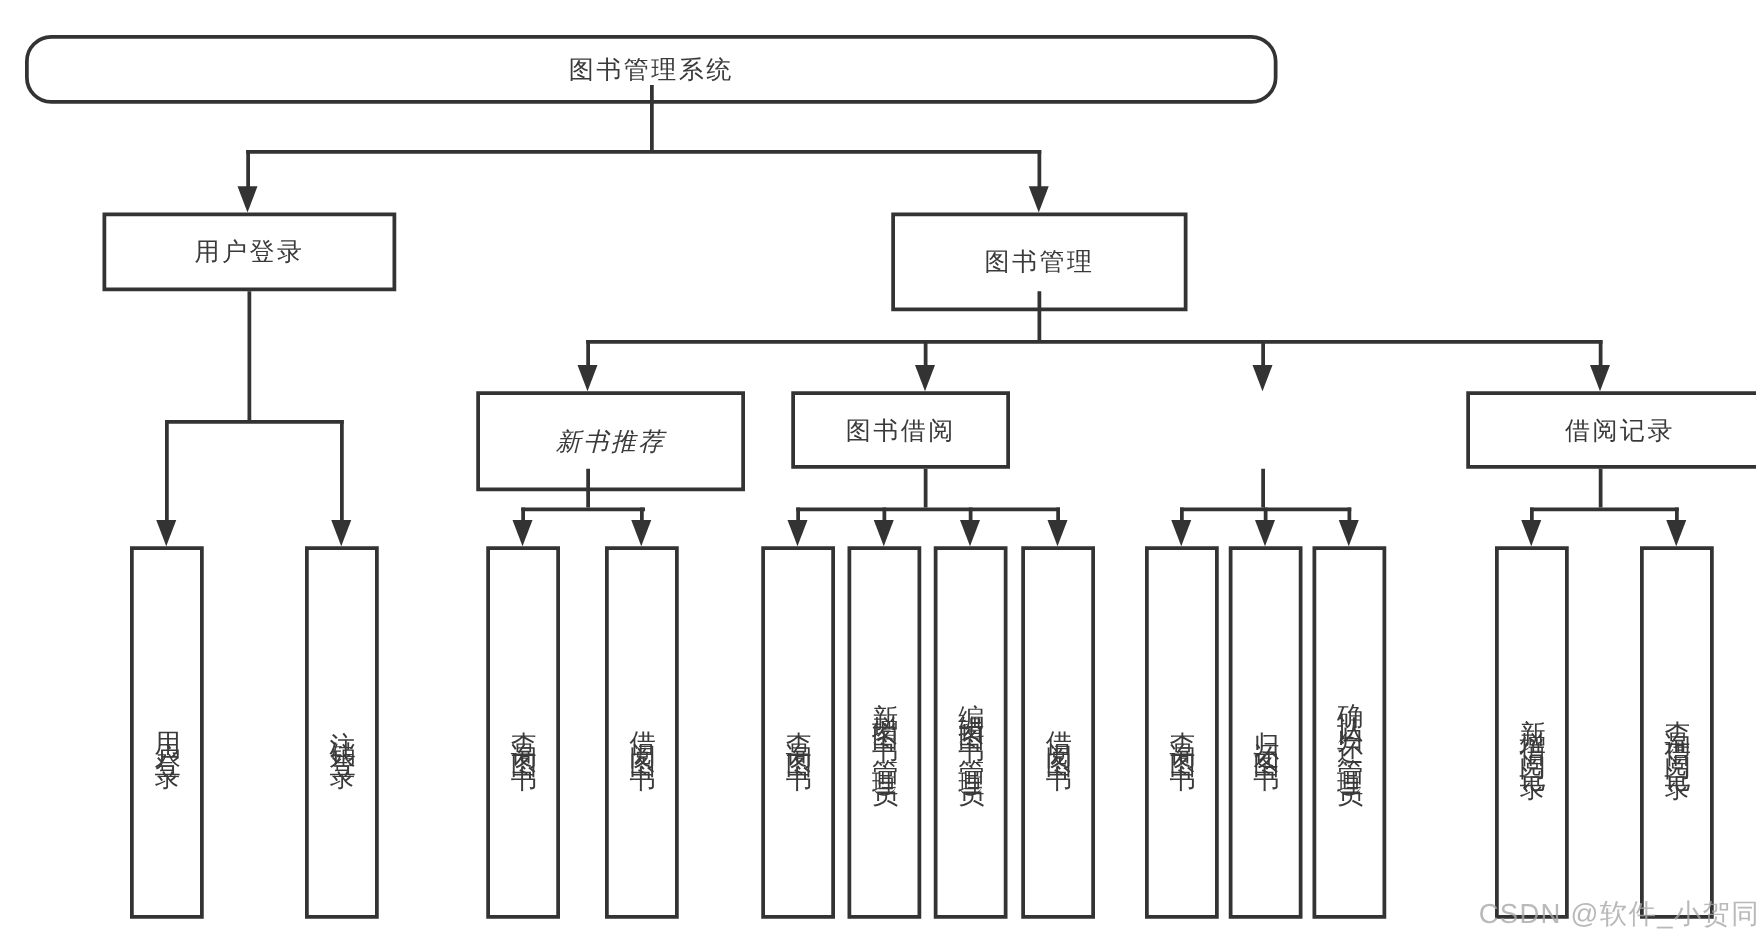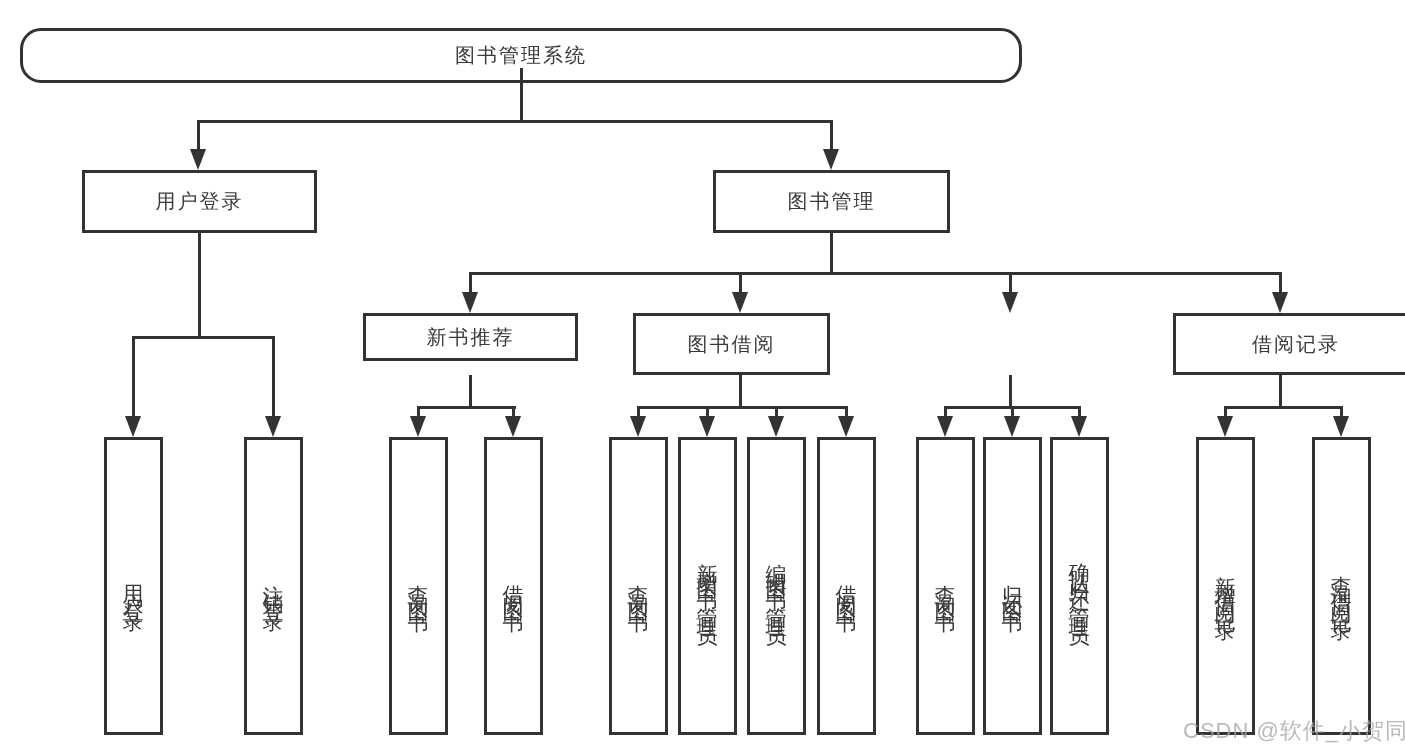--- a/index.html
+++ b/index.html
@@ -73,21 +73,21 @@
   <div class="vl" style="left:520px;top:68px;height:52px;"></div>
   <div class="hl" style="left:197px;top:120px;width:636px;"></div>
   <div class="vl" style="left:197px;top:120px;height:36px;"></div>
   <div class="ar" style="left:190px;top:149px;"></div>
   <div class="vl" style="left:830px;top:120px;height:36px;"></div>
   <div class="ar" style="left:823px;top:149px;"></div>
 
   <div class="node hnode" style="left:82px;top:170px;width:235px;height:63px;">
     <span>用户登录</span>
   </div>
-  <div class="node hnode" style="left:713px;top:170px;width:237px;height:63px;">
+  <div class="node hnode" style="left:713px;top:170px;width:237px;height:79px;">
     <span>图书管理</span>
   </div>
 
   <div class="vl" style="left:198px;top:233px;height:103px;"></div>
   <div class="hl" style="left:132px;top:336px;width:143px;"></div>
   <div class="vl" style="left:132px;top:336px;height:87px;"></div>
   <div class="ar" style="left:125px;top:416px;"></div>
   <div class="vl" style="left:272px;top:336px;height:87px;"></div>
   <div class="ar" style="left:265px;top:416px;"></div>
 
@@ -102,24 +102,24 @@
   <div class="hl" style="left:469px;top:272px;width:813px;"></div>
   <div class="vl" style="left:469px;top:272px;height:24px;"></div>
   <div class="ar" style="left:462px;top:292px;"></div>
   <div class="vl" style="left:739px;top:272px;height:24px;"></div>
   <div class="ar" style="left:732px;top:292px;"></div>
   <div class="vl" style="left:1009px;top:272px;height:24px;"></div>
   <div class="ar" style="left:1002px;top:292px;"></div>
   <div class="vl" style="left:1279px;top:272px;height:24px;"></div>
   <div class="ar" style="left:1272px;top:292px;"></div>
 
-  <div class="node hnode" style="left:363px;top:313px;width:215px;height:48px;">
+  <div class="node hnode" style="left:381px;top:313px;width:215px;height:80px;font-style:italic;">
     <span>新书推荐</span>
   </div>
-  <div class="node hnode" style="left:633px;top:313px;width:197px;height:62px;">
+  <div class="node hnode" style="left:633px;top:313px;width:175px;height:62px;">
     <span>图书借阅</span>
   </div>
   <div class="node hnode" style="left:1173px;top:313px;width:246px;height:62px;">
     <span>借阅记录</span>
   </div>
 
   <div class="vl" style="left:469px;top:375px;height:31px;"></div>
   <div class="hl" style="left:417px;top:406px;width:99px;"></div>
   <div class="vl" style="left:417px;top:406px;height:14px;"></div>
   <div class="ar" style="left:410px;top:416px;"></div>

